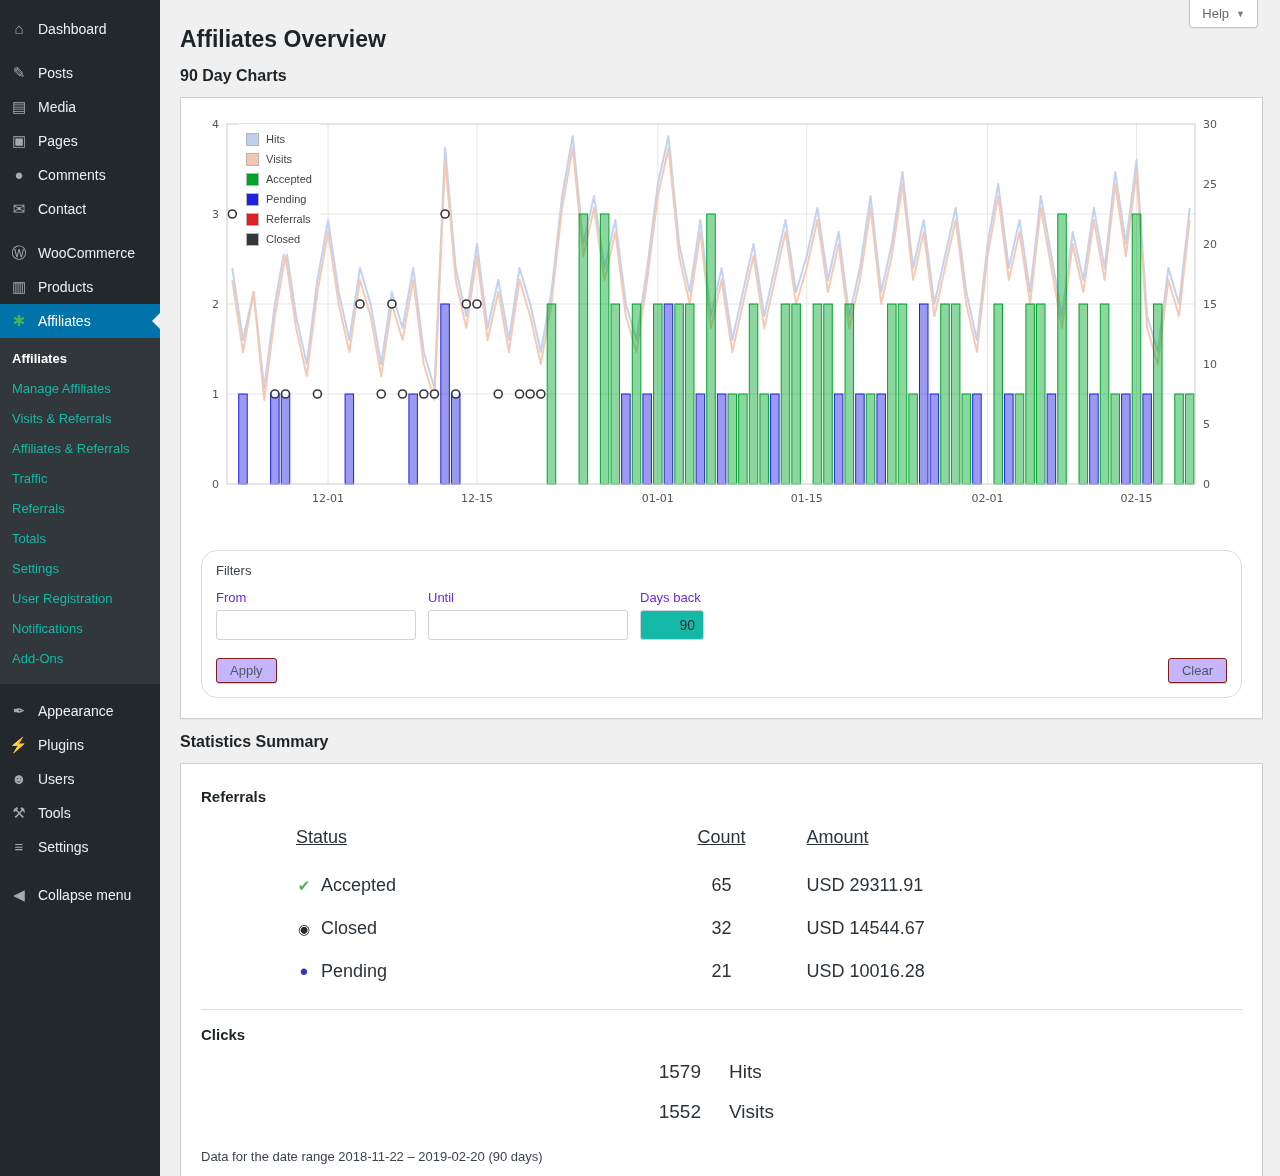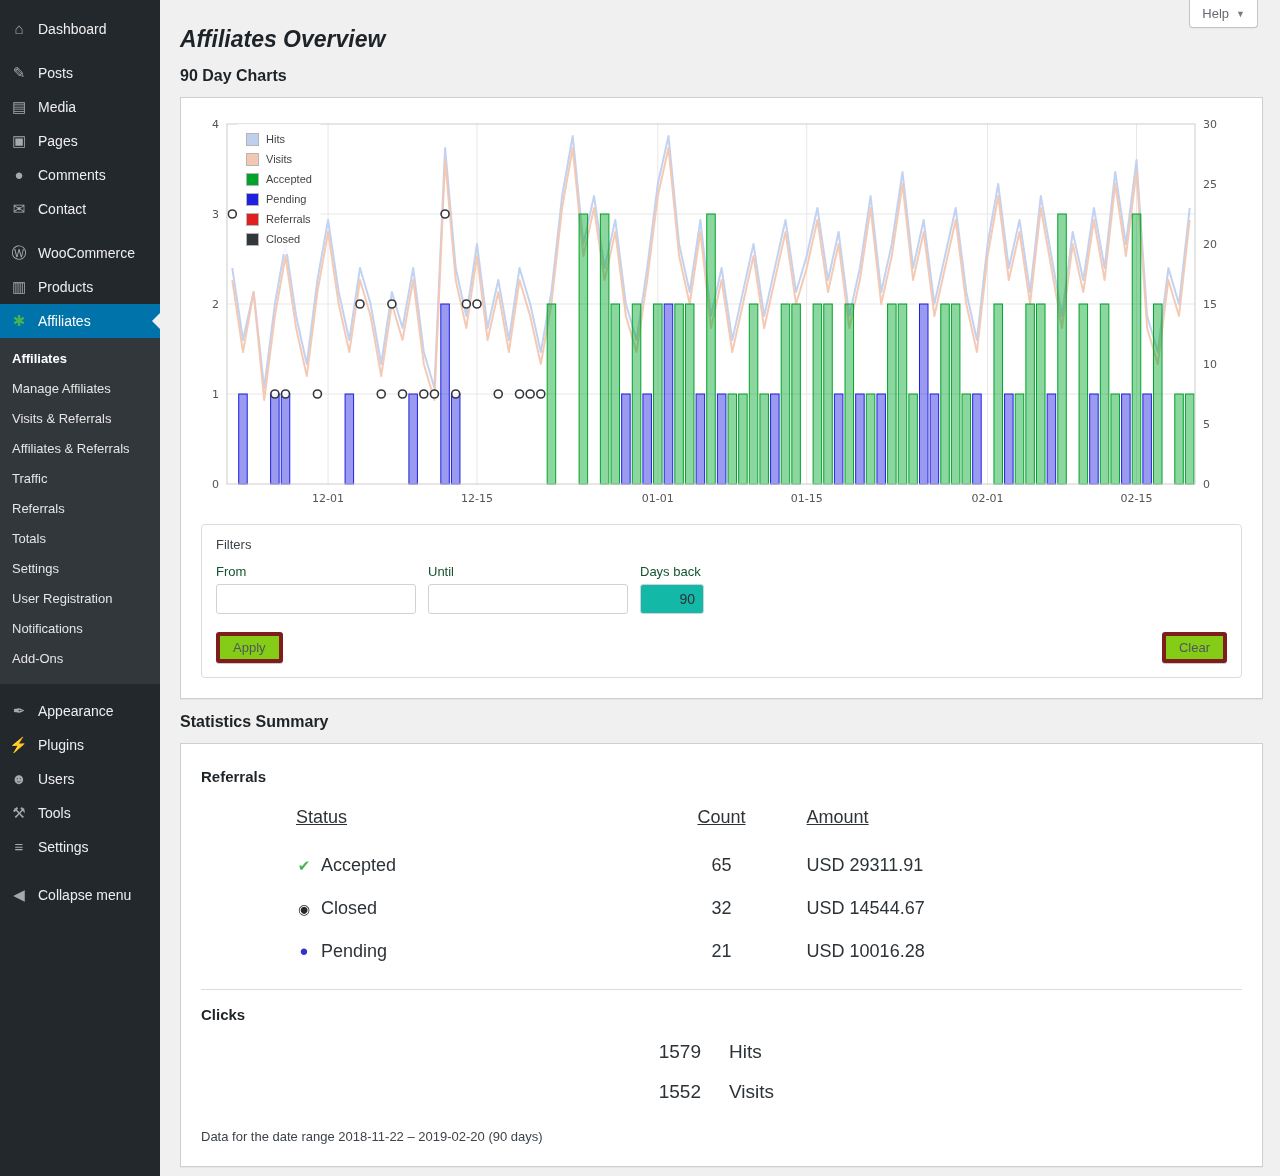--- a/index.html
+++ b/index.html
@@ -10,46 +10,46 @@
   aside { width:160px; flex-shrink:0; background:#23282d; color:#eee; padding-top:12px; font-size:14px; }
   .menu-item { position:relative; display:flex; align-items:center; gap:9px; padding:8px 6px 8px 9px; color:#eee; cursor:pointer; line-height:18px; }
   .menu-icon { width:20px; min-width:20px; text-align:center; color:#a7aaad; font-size:15px; }
   .menu-label { font-weight:400; white-space:nowrap; }
   .menu-sep { height:10px; }
   .menu-item.active { background:#0073aa; color:#fff; }
   .menu-item.active .menu-label { font-weight:400; }
   .menu-item.active::after { content:''; position:absolute; right:0; top:50%; margin-top:-8px; border:8px solid transparent; border-right-color:#f0f0f1; }
   .icon-green { color:#46b450 !important; }
   .submenu { background:#32373c; padding:6px 0 10px; }
-  .submenu-item { padding:7px 12px; font-size:13px; color:#e5e5e5; cursor:pointer; line-height:16px; }
+  .submenu-item { padding:7px 12px; font-size:13px; color:#14b8a6; cursor:pointer; line-height:16px; }
   .submenu-item.current { color:#fff; font-weight:700; }
   .collapse-wrap { margin-top:14px; }
 
   
   main { flex:1; position:relative; padding:10px 17px 0 20px; }
   .help-tab { position:absolute; top:0; right:22px; background:#fff; border:1px solid #c3c4c7; border-top:none; border-radius:0 0 4px 4px; padding:6px 12px; font-size:13px; color:#646970; display:flex; align-items:center; gap:7px; cursor:pointer; box-shadow:0 1px 1px rgba(0,0,0,.04); }
   .help-caret { font-size:9px; color:#787c82; }
-  h1.page-title { font-size:23px; font-weight:600; color:#1d2327; margin:16px 0 10px;font-style:italic; }
+  h1.page-title { font-size:23px; font-weight:600; color:#1d2327; margin:16px 0 10px; }
   h2.section-heading { font-size:16px; font-weight:700; color:#1d2327; margin:14px 0 12px; }
   .panel { background:#fff; border:1px solid #ccd0d4; box-shadow:0 1px 1px rgba(0,0,0,.04); }
   .chart-panel { padding:14px 20px 20px; }
   .chart-wrap { position:relative; }
   .legend { position:absolute; top:12px; left:36px; background:rgba(255,255,255,.85); padding:5px 9px; border-radius:2px; z-index:2; }
   .legend-entry { display:flex; align-items:center; gap:7px; height:20px; font-size:11px; color:#444; }
   .legend-swatch { width:13px; height:13px; border:1px solid #b5b5b5; background:#ddd; }
 
   
-  fieldset.filters { border:1px solid #dcdcde; border-radius:4px; margin:8px 0 0; padding:12px 14px 14px; }
+  fieldset.filters { border:1px solid #dcdcde; border-radius:16px; margin:34px 0 0; padding:12px 14px 14px; }
   .filters-title { font-size:13px; color:#3c434a; margin-bottom:12px; }
   .filters-row { display:flex; gap:12px; }
-  .field label { display:block; font-size:13px; color:#14532d; margin-bottom:5px; }
+  .field label { display:block; font-size:13px; color:#6d28d9; margin-bottom:5px; }
   .field input { height:30px; border:1px solid #cfd3d8; border-radius:3px; width:200px; padding:0 8px; font-size:14px; color:#2c3338; background:#fff; }
   .field input.days-back { width:64px; text-align:right; }
   .filters-actions { display:flex; justify-content:space-between; margin-top:18px; }
-  .wp-button { background:#84cc16; border:4px solid #7f1d1d; border-radius:3px; padding:4px 13px; font-size:13px; color:#50575e; cursor:pointer; box-shadow:0 1px 0 #ccc; font-family:"Liberation Sans",sans-serif; }
+  .wp-button { background:#c4b5fd; border:1px solid #7f1d1d; border-radius:3px; padding:4px 13px; font-size:13px; color:#50575e; cursor:pointer; box-shadow:0 1px 0 #ccc; font-family:"Liberation Sans",sans-serif; }
 
   
   .stats-panel { padding:16px 20px 18px; margin-bottom:8px; }
   h3.sub-heading { font-size:15px; font-weight:700; color:#1d2327; margin:8px 0 6px; }
   table.referrals { width:calc(100% - 190px); margin:14px 95px 4px; border-collapse:collapse; font-size:18px; color:#2c3338; }
   table.referrals th { font-weight:400; text-decoration:underline; padding:8px 0 16px; color:#2c3338; cursor:pointer; }
   table.referrals th.c1, table.referrals td.c1 { width:40%; text-align:left; }
   table.referrals th.c2, table.referrals td.c2 { width:20%; text-align:center; }
   table.referrals th.c3, table.referrals td.c3 { width:40%; text-align:left; }
   table.referrals td { padding:11px 0; }

